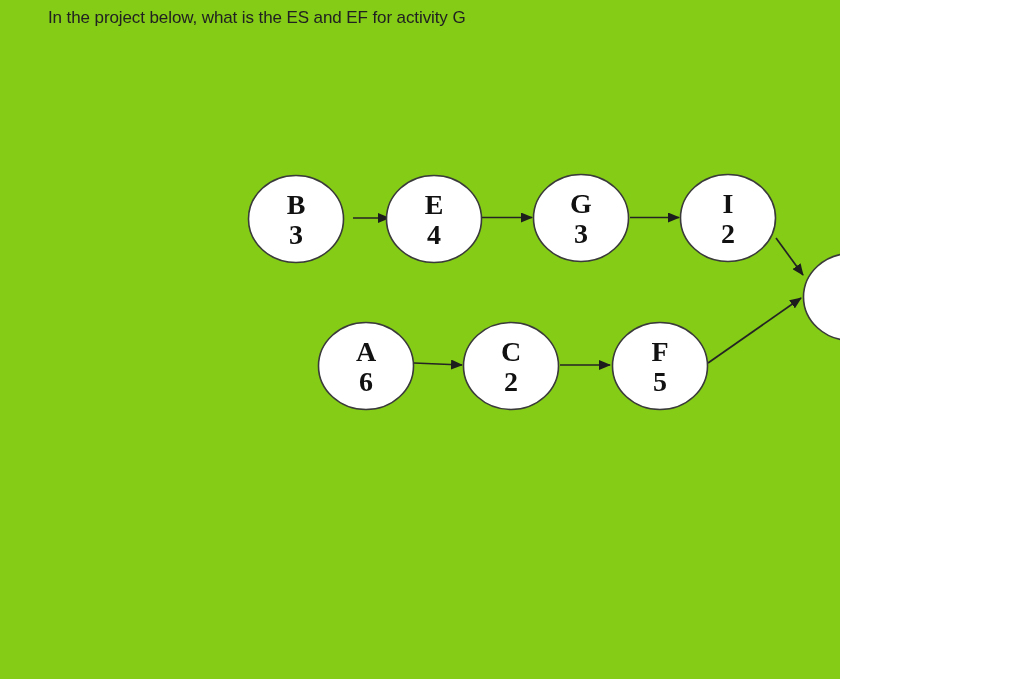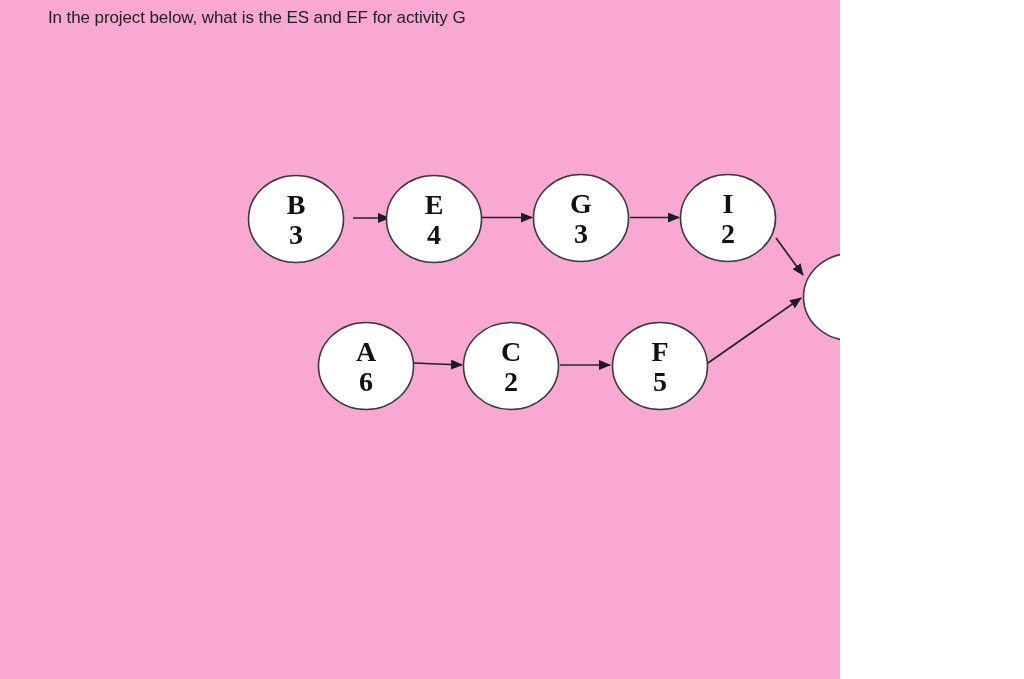--- a/index.html
+++ b/index.html
@@ -4,21 +4,21 @@
 <style>
   html, body {
     margin: 0;
     padding: 0;
     background: #ffffff;
   }
   .page {
     position: relative;
     width: 840px;
     height: 679px;
-    background: #f9a8d4;
+    background: #84cc16;
     overflow: hidden;
     font-family: "Liberation Sans", sans-serif;
   }
   .question {
     position: absolute;
     left: 48px;
     top: 6px;
     font-size: 17px;
     letter-spacing: -0.1px;
     line-height: 24px;

